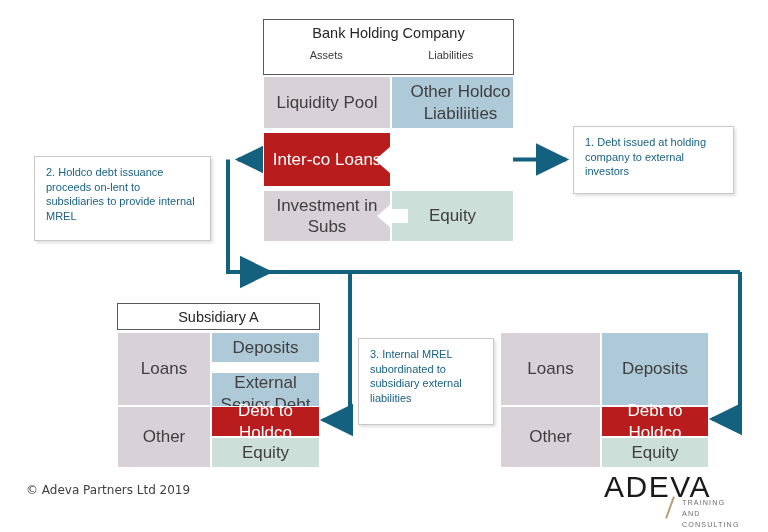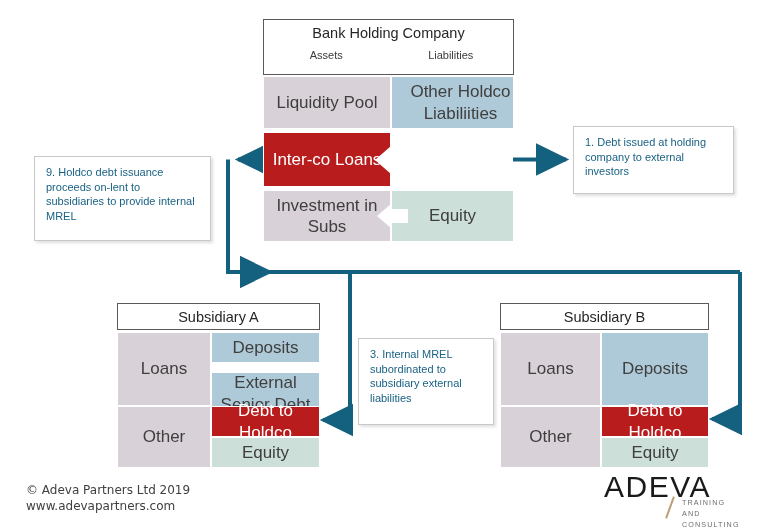--- a/index.html
+++ b/index.html
@@ -140,37 +140,33 @@
   <div class="titlebox" style="left:117px;top:303px;width:203px;height:27px;justify-content:center;">
     <div class="title-main">Subsidiary A</div>
   </div>
   <div class="cell asset" style="left:117px;top:332px;width:94px;height:74px;">Loans</div>
   <div class="cell asset" style="left:117px;top:406px;width:94px;height:62px;">Other</div>
   <div class="cell liab" style="left:211px;top:332px;width:109px;height:31px;">Deposits</div>
   <div class="cell liab" style="left:211px;top:372px;width:109px;height:43px;">External Senior Debt</div>
   <div class="cell dark" style="left:211px;top:406px;width:109px;height:31px;">Debt to Holdco</div>
   <div class="cell equity" style="left:211px;top:437px;width:109px;height:31px;">Equity</div>
 
-  <div class="titlebox" style="left:500px;top:303px;width:209px;height:27px;justify-content:center;">
-    <div class="title-main">Subsidiary B</div>
-  </div>
   <div class="cell asset" style="left:500px;top:332px;width:101px;height:74px;">Loans</div>
   <div class="cell asset" style="left:500px;top:406px;width:101px;height:62px;">Other</div>
   <div class="cell liab" style="left:601px;top:332px;width:108px;height:74px;">Deposits</div>
   <div class="cell dark" style="left:601px;top:406px;width:108px;height:31px;">Debt to Holdco</div>
   <div class="cell equity" style="left:601px;top:437px;width:108px;height:31px;">Equity</div>
 
   <div class="callout" style="left:573px;top:126px;width:161px;height:68px;">1. Debt issued at holding company to external investors</div>
 
-  <div class="callout" style="left:34px;top:156px;width:177px;height:85px;">9. Holdco debt issuance proceeds on-lent to subsidiaries to provide internal MREL</div>
+  <div class="callout" style="left:34px;top:156px;width:177px;height:85px;">2. Holdco debt issuance proceeds on-lent to subsidiaries to provide internal MREL</div>
 
   <div class="callout" style="left:358px;top:338px;width:136px;height:87px;">3. Internal MREL subordinated to subsidiary external liabilities</div>
 
   <div class="footer-text" style="left:26px;top:481px;">© Adeva Partners Ltd 2019</div>
-  <div class="footer-text" style="left:26px;top:497px;">www.adevapartners.com</div>
 
   <div class="logo">
     <div class="logo-word">ADEVA</div>
     <div class="logo-slash"></div>
     <div class="logo-sub">
       <div>TRAINING AND</div>
       <div>CONSULTING</div>
     </div>
   </div>
 

